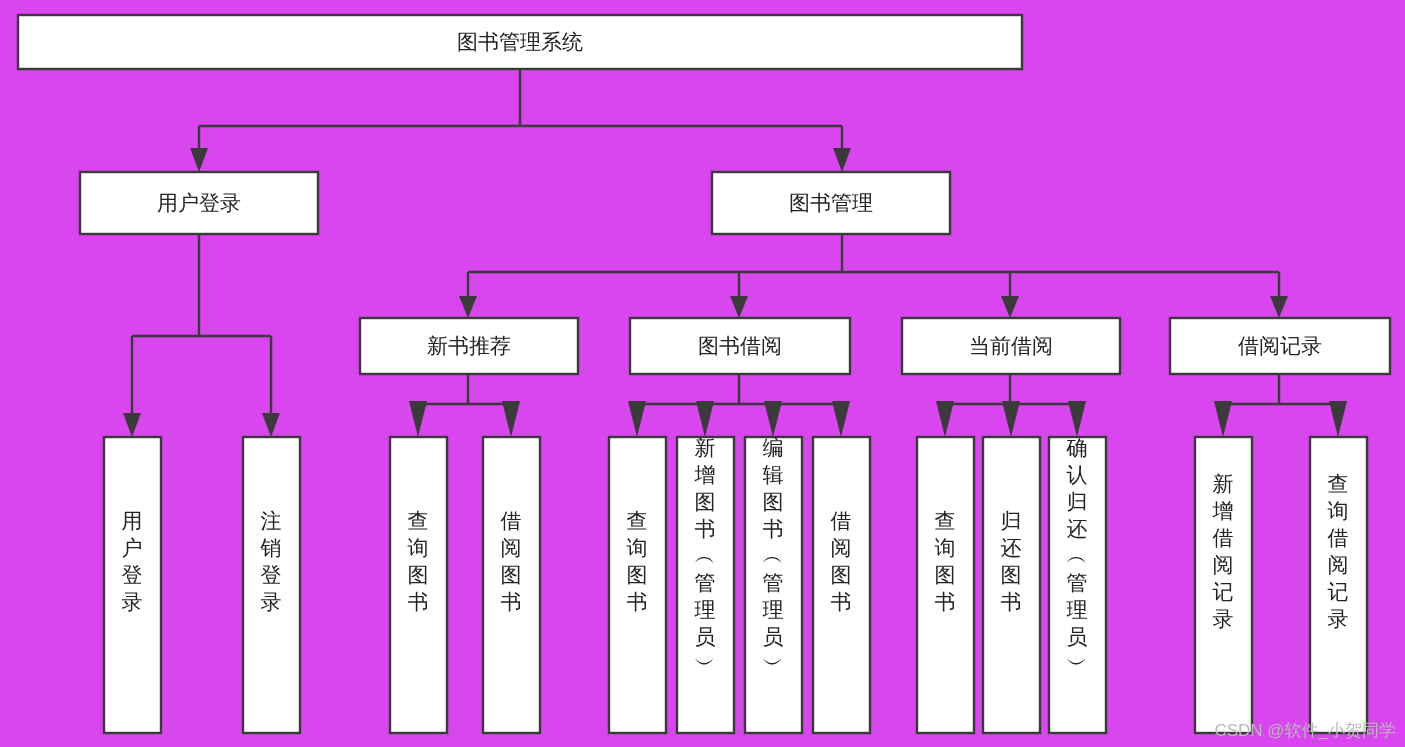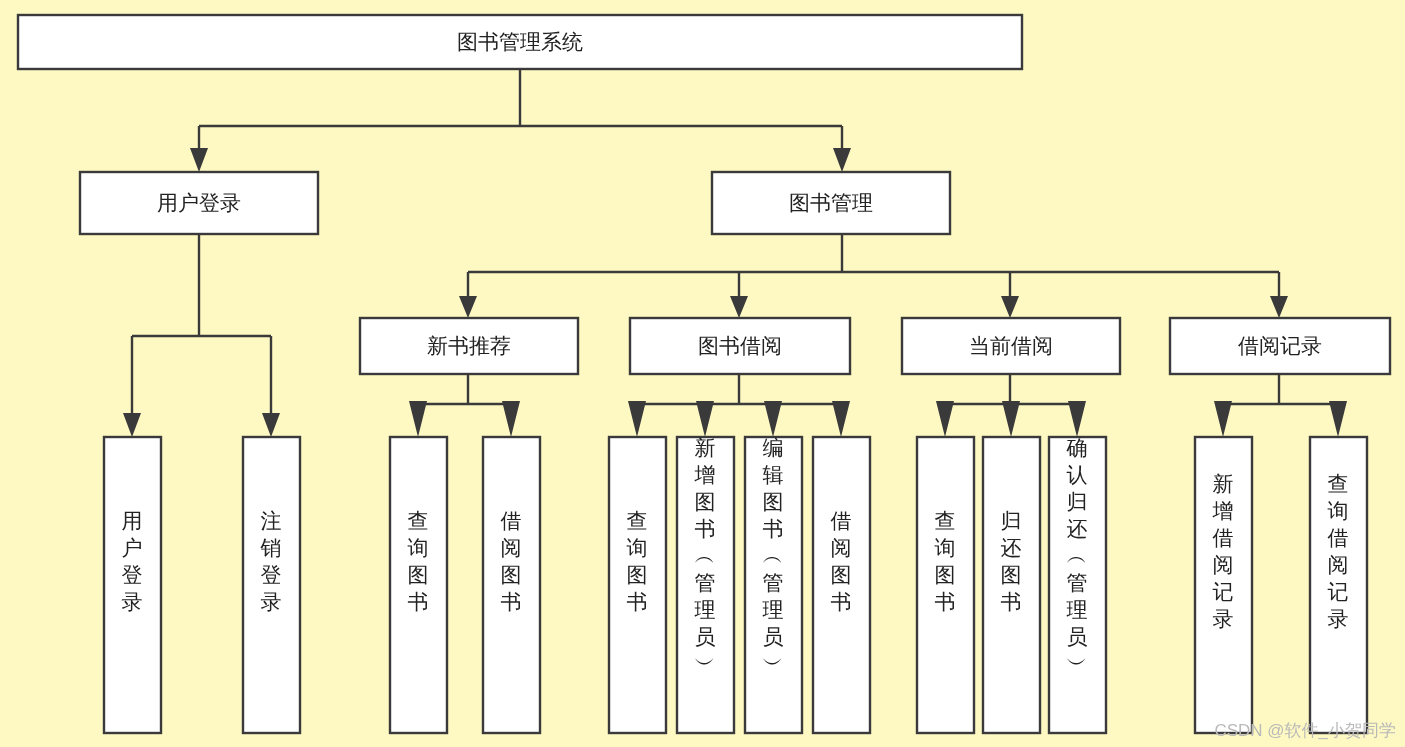--- a/index.html
+++ b/index.html
@@ -7,21 +7,21 @@
     padding: 0;
     background: #ffffff;
   }
   body {
     font-family: "Liberation Sans", "DejaVu Sans", sans-serif;
   }
   #diagram-root {
     position: relative;
     width: 1405px;
     height: 747px;
-    background: #fef9c3;
+    background: #d946ef;
     overflow: hidden;
   }
   svg.diagram-canvas {
     position: absolute;
     left: 0;
     top: 0;
     width: 1405px;
     height: 747px;
     display: block;
   }

